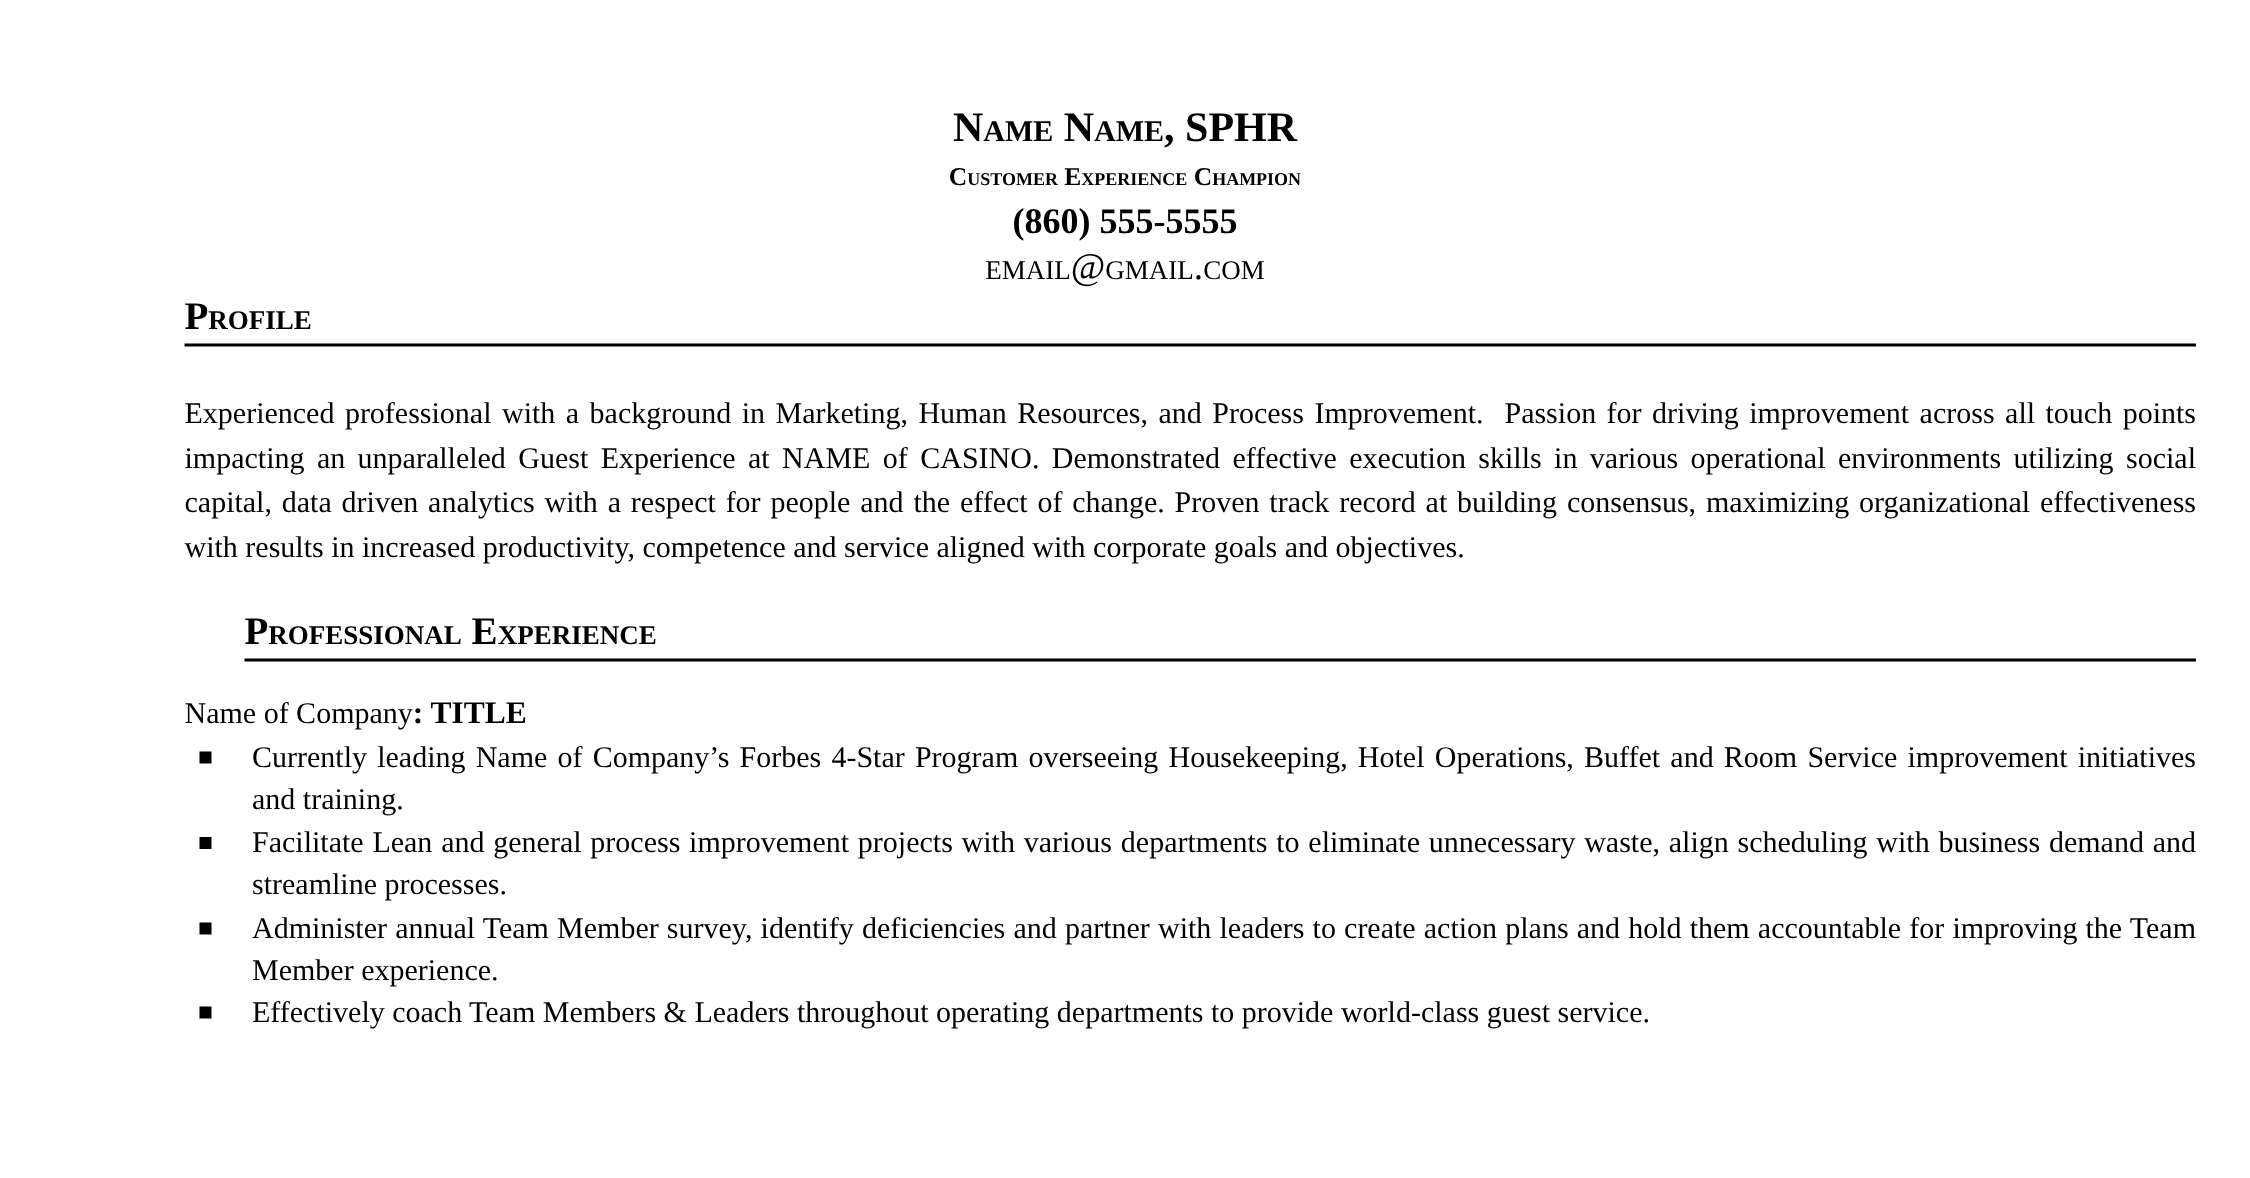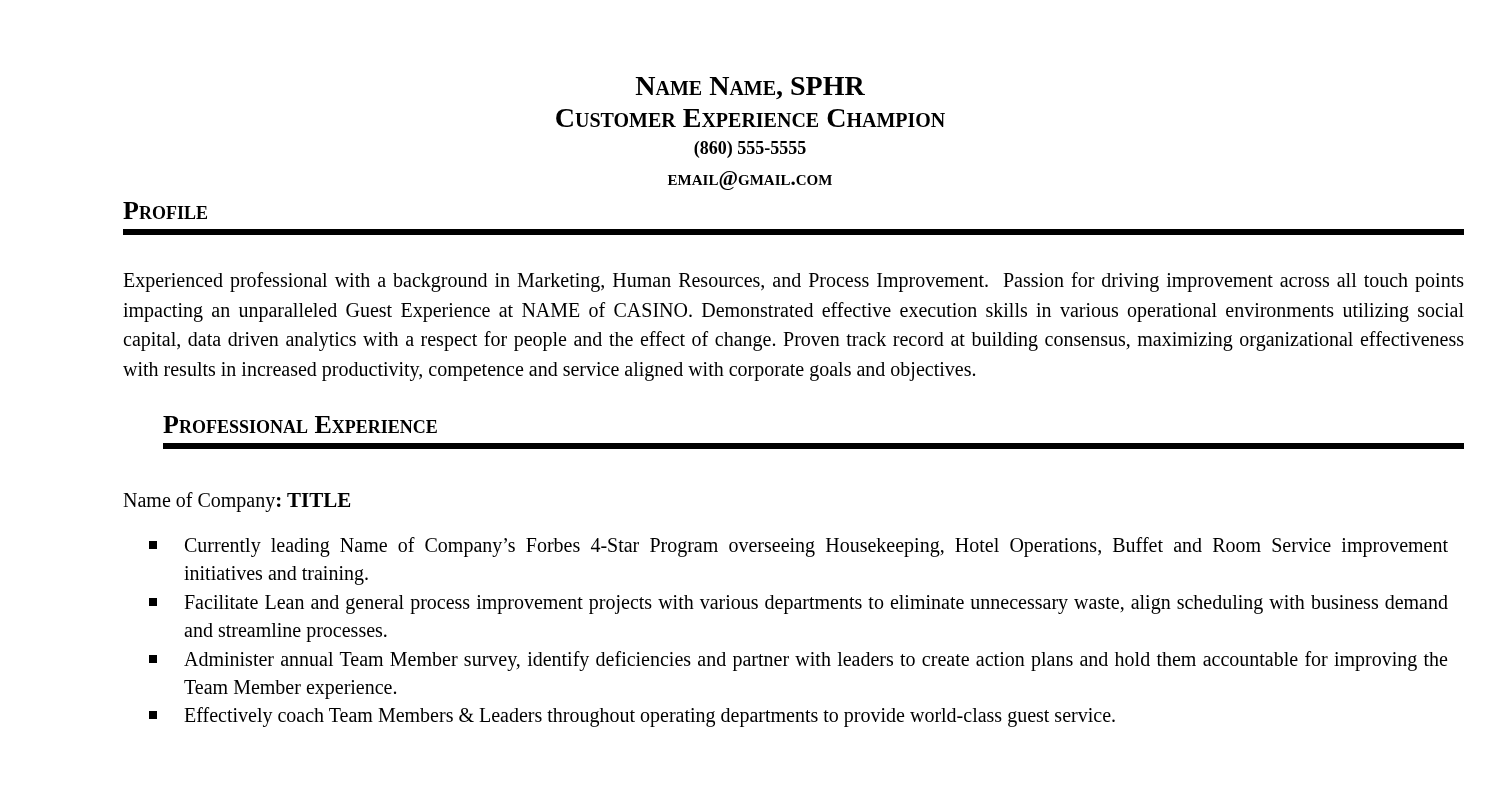--- a/index.html
+++ b/index.html
@@ -5,50 +5,50 @@
   html, body { margin: 0; padding: 0; }
   body {
     width: 1500px; height: 785px;
     background: #ffffff;
     overflow: hidden;
     color: #000;
     font-family: "Liberation Serif", "DejaVu Serif", serif;
   }
   .header { text-align: center; padding-top: 70px; }
   .name  { font-size: 28px; line-height: 32px; font-weight: 700; font-variant: small-caps; }
-  .role  { font-size: 28px; line-height: 31px; font-weight: 700; font-variant: small-caps; }
-  .phone { font-size: 18px; line-height: 30px; font-weight: 700; }
-  .email { font-size: 21px; line-height: 31px; font-weight: 700; font-variant: small-caps; }
+  .role  { font-size: 17px; line-height: 31px; font-weight: 700; font-variant: small-caps; }
+  .phone { font-size: 24px; line-height: 30px; font-weight: 700; }
+  .email { font-size: 25px; line-height: 31px; font-weight: 400; font-variant: small-caps; }
 
   .content { margin-left: 123px; margin-right: 36px; }
 
   .section-heading {
     margin: 2px 0 0 0;
     font-size: 26px; line-height: 30px;
     font-weight: 700; font-variant: small-caps;
-    border-bottom: 6px solid #000000;
+    border-bottom: 2px solid #000000;
     padding-bottom: 3px;
   }
   .section-heading.exp { margin-top: 26px; margin-left: 40px; }
 
   .body-text {
     margin: 31px 0 16px 0;
     font-size: 20px; line-height: 29.5px;
     text-align: justify;
   }
 
   .job-header {
     display: flex; justify-content: space-between; align-items: baseline;
-    margin-top: 36px;
+    margin-top: 19px;
     font-size: 20px; line-height: 30px; text-align: right;
   }
   .job-title-bold { font-weight: 700; font-size: 21px; }
   .job-dates { padding-right: 51px; white-space: nowrap; }
 
-  .bullets { list-style: none; margin: 16px; padding: 0; }
+  .bullets { list-style: none; margin: 0; padding: 0; }
   .bullet { display: flex; font-size: 20px; line-height: 28.4px; }
   .bullet .marker {
     flex: 0 0 8px; width: 8px; height: 8px;
     background: #000; margin: 10px 0 0 10px;
   }
   .bullet .text { flex: 1; margin-left: 27px; text-align: justify; }
 </style>
 </head>
 <body>
 

